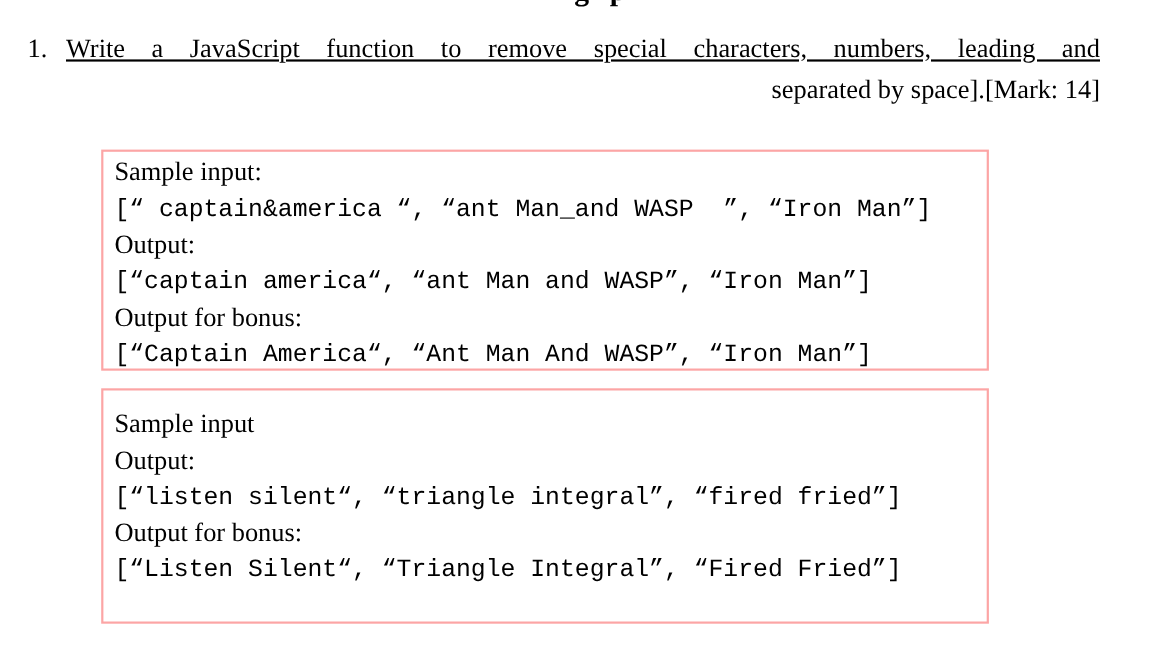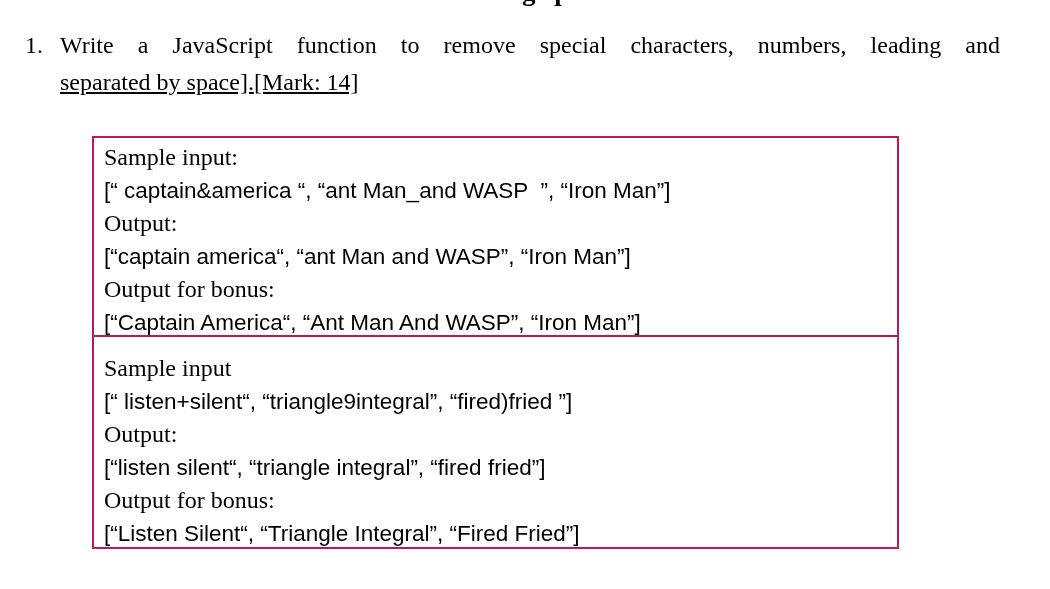--- a/index.html
+++ b/index.html
@@ -52,60 +52,60 @@
     flex: 0 0 35px;
   }
   .qbody {
     flex: 1;
     min-width: 0;
   }
   .qline-just {
     text-align: justify;
     text-align-last: justify;
     white-space: normal;
+    text-decoration: underline;
   }
   .qline-last {
     display: flex;
-    justify-content: flex-start;
-    text-decoration: underline;
+    justify-content: flex-end;
   }
 
   
   .example-box {
     position: absolute;
     left: 92px;
     width: 807px;
     box-sizing: border-box;
-    border: 2px solid #be185d;
+    border: 2px solid #fca5a5;
     background: #ffffff;
     padding-left: 10px;
     padding-right: 6px;
     overflow: hidden;
   }
   .box1 {
     top: 136px;
     height: 201px;
     padding-top: 3px;
   }
   .box2 {
-    top: 335px;
+    top: 353px;
     height: 214px;
     padding-top: 15px;
   }
   .row {
     height: 33px;
     line-height: 33px;
     white-space: pre;
   }
   .row.label {
     font-family: "Liberation Serif", serif;
     font-size: 24px;
   }
   .row.code {
-    font-family: Liberation Sans, sans-serif;
+    font-family: Liberation Mono, monospace;
     font-size: 22.5px;
   }
 </style>
 </head>
 <body>
 
 <div class="page">
 
   <div class="heading-clip">
     <span>g p</span>
@@ -126,20 +126,19 @@
     <div class="row label">Sample input:</div>
     <div class="row code">[“ captain&amp;america “, “ant Man_and WASP  ”, “Iron Man”]</div>
     <div class="row label">Output:</div>
     <div class="row code">[“captain america“, “ant Man and WASP”, “Iron Man”]</div>
     <div class="row label">Output for bonus:</div>
     <div class="row code">[“Captain America“, “Ant Man And WASP”, “Iron Man”]</div>
   </div>
 
   <div class="example-box box2">
     <div class="row label">Sample input</div>
-    <div class="row code">[“ listen+silent“, “triangle9integral”, “fired)fried ”]</div>
     <div class="row label">Output:</div>
     <div class="row code">[“listen silent“, “triangle integral”, “fired fried”]</div>
     <div class="row label">Output for bonus:</div>
     <div class="row code">[“Listen Silent“, “Triangle Integral”, “Fired Fried”]</div>
   </div>
 
 </div>
 
 </body></html>

